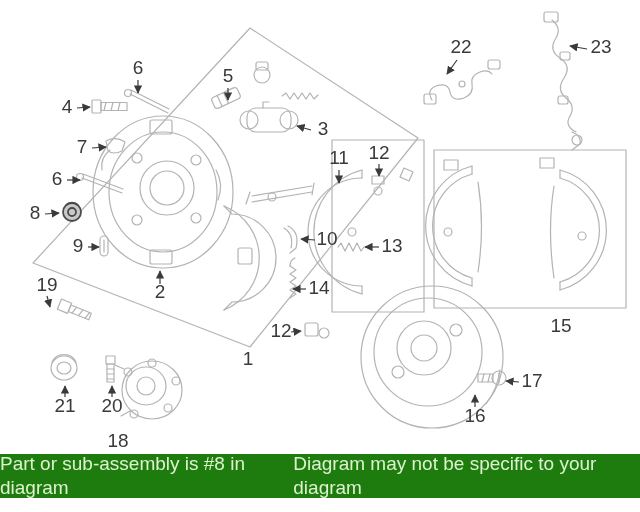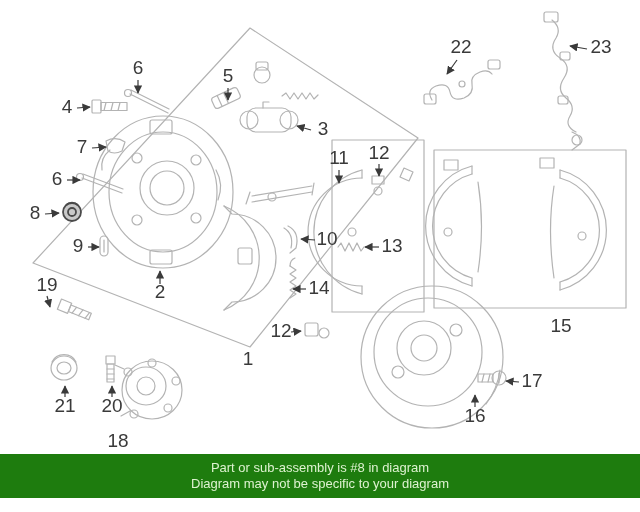--- a/index.html
+++ b/index.html
@@ -6,22 +6,22 @@
   .stage{position:relative;width:640px;height:512px;background:#fff;overflow:hidden;
          font-family:"Liberation Sans",sans-serif;}
   .diagram-svg{position:absolute;top:0;left:0;}
   .lbl{font-size:19px;fill:var(--label-text,#3a3a3a);text-anchor:middle;
        font-family:"Liberation Sans",sans-serif;}
   .arrow{stroke:var(--label-text,#3a3a3a);stroke-width:1.2;fill:none;}
   .art{stroke:var(--line-art,#b3b3b3);fill:none;stroke-width:1.2;
        stroke-linecap:round;stroke-linejoin:round;}
   .banner{position:absolute;left:0;right:0;top:454px;height:44px;
           background:var(--banner-bg,#1e7c0e);color:var(--banner-text,#def2d0);
-          display:flex;flex-direction:column;align-items:center;justify-content:center;
-          font-size:13px;line-height:1.25;}
+          display:flex;flex-direction:row;align-items:center;justify-content:center;
+          font-size:19px;line-height:1.25;}
 </style>
 </head>
 <body>
 
 <div class="stage">
 
   <svg class="diagram-svg" width="640" height="450" viewBox="0 0 640 450">
     <defs>
       <marker id="arr" viewBox="0 0 10 10" refX="9" refY="5" markerWidth="7" markerHeight="7" orient="auto-start-reverse">
         <path d="M0,0 L10,5 L0,10 z" style="fill:var(--label-text,#3a3a3a)"></path>

